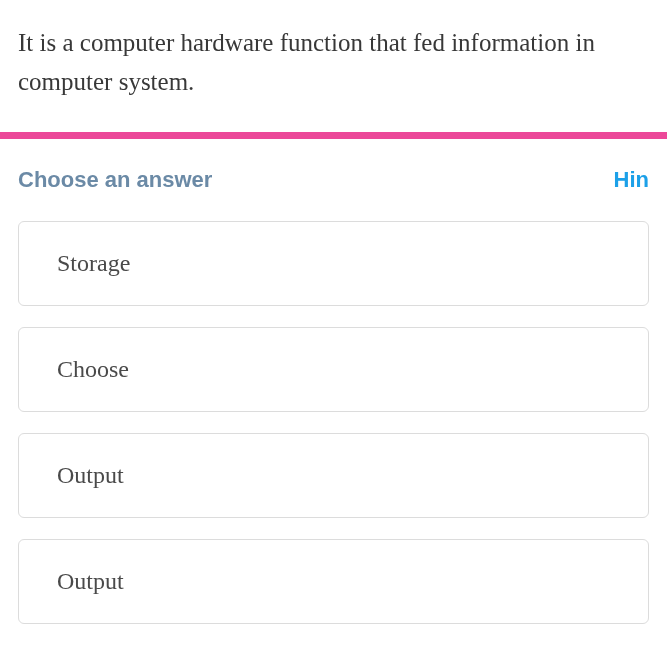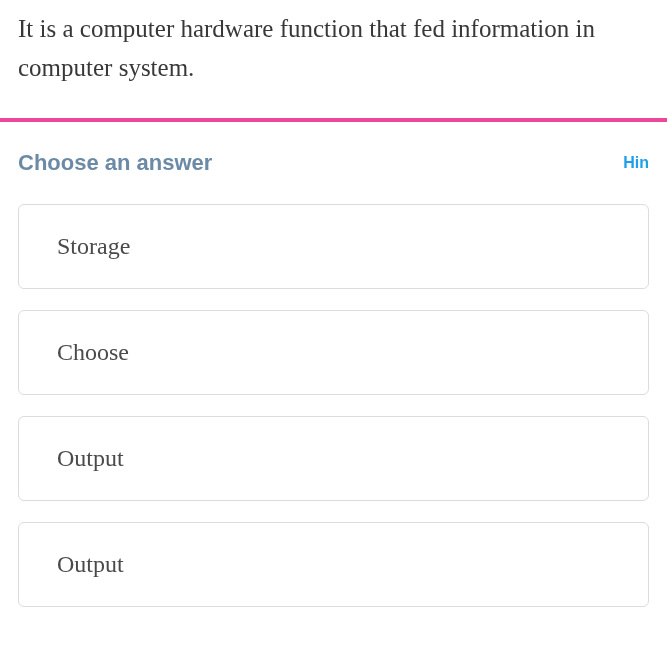--- a/index.html
+++ b/index.html
@@ -8,22 +8,22 @@
       box-sizing: border-box;
     }
     body {
       font-family: Georgia, 'Times New Roman', serif;
       background: #ffffff;
       width: 667px;
       height: 649px;
       overflow: hidden;
     }
     .question-section {
-      padding: 10px 18px 30px 18px;
-      border-bottom: 4px solid #ec4899;
+      padding: 24px 18px 30px 18px;
+      border-bottom: 7px solid #ec4899;
     }
     .question-text {
       font-size: 25px;
       line-height: 1.55;
       color: #383838;
       font-weight: 400;
     }
     .answer-section {
       padding: 28px 18px 16px 18px;
     }
@@ -34,21 +34,21 @@
       margin-bottom: 28px;
     }
     .choose-label {
       font-family: -apple-system, BlinkMacSystemFont, 'Segoe UI', Arial, sans-serif;
       font-size: 22px;
       font-weight: 700;
       color: #6b8aa6;
     }
     .hint-link {
       font-family: -apple-system, BlinkMacSystemFont, 'Segoe UI', Arial, sans-serif;
-      font-size: 16px;
+      font-size: 22px;
       font-weight: 700;
       color: #1ca0e8;
       cursor: pointer;
     }
     .options-list {
       display: flex;
       flex-direction: column;
       gap: 21px;
     }
     .option-item {

